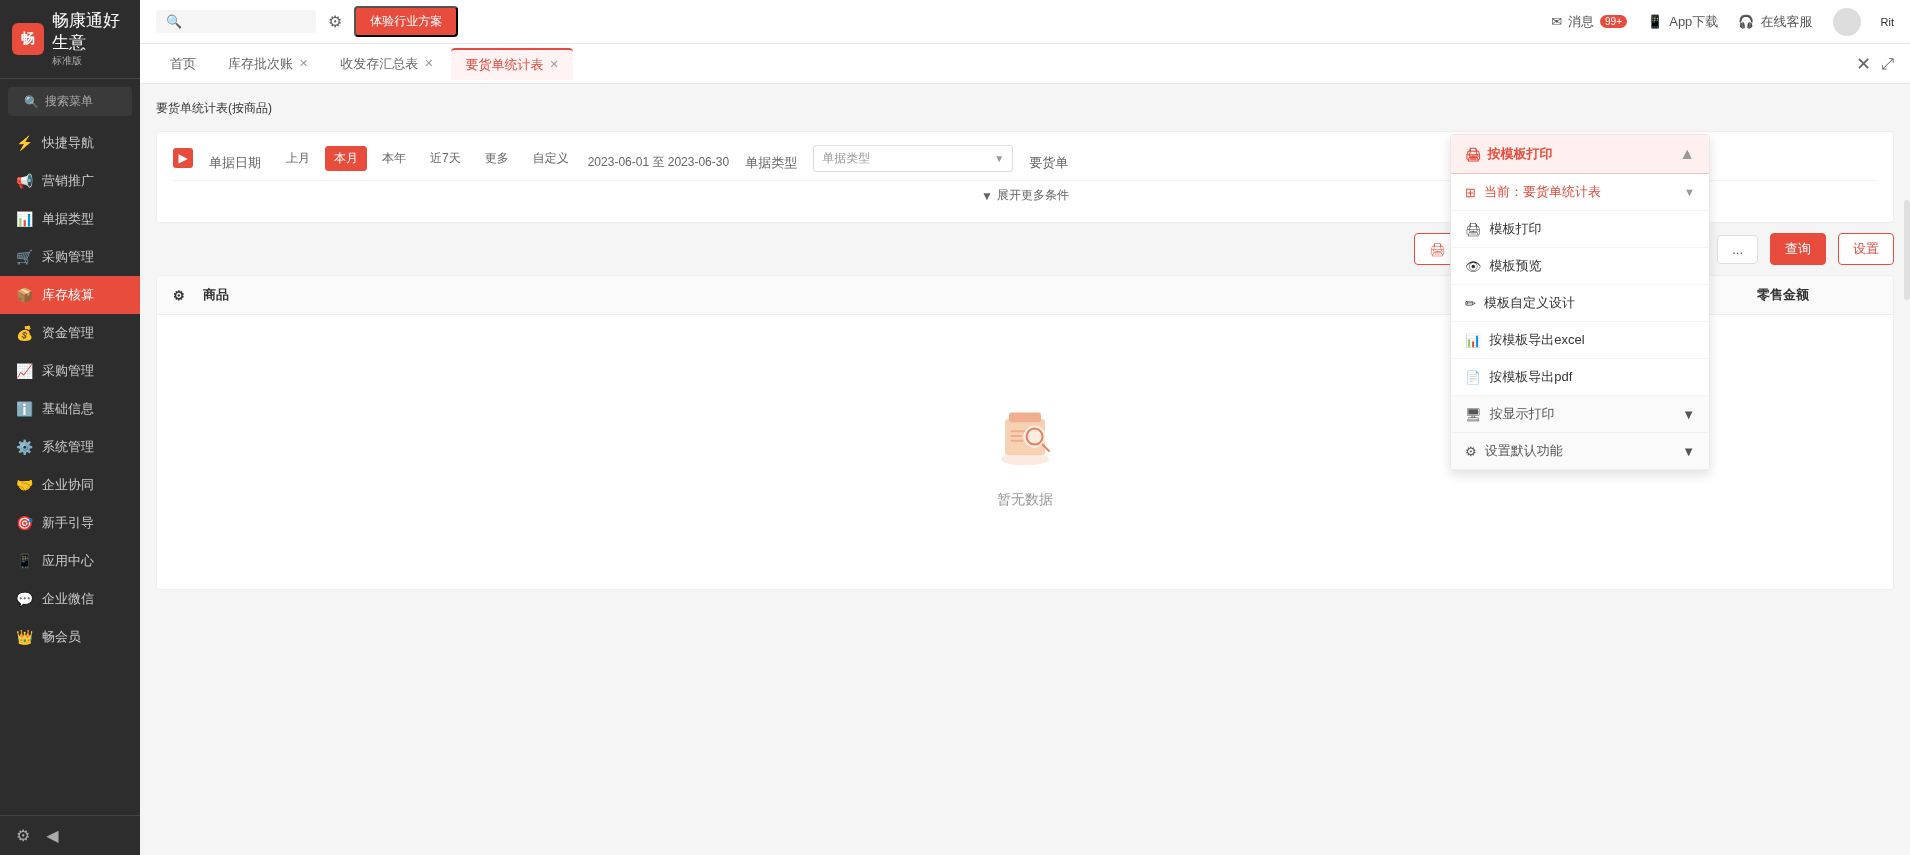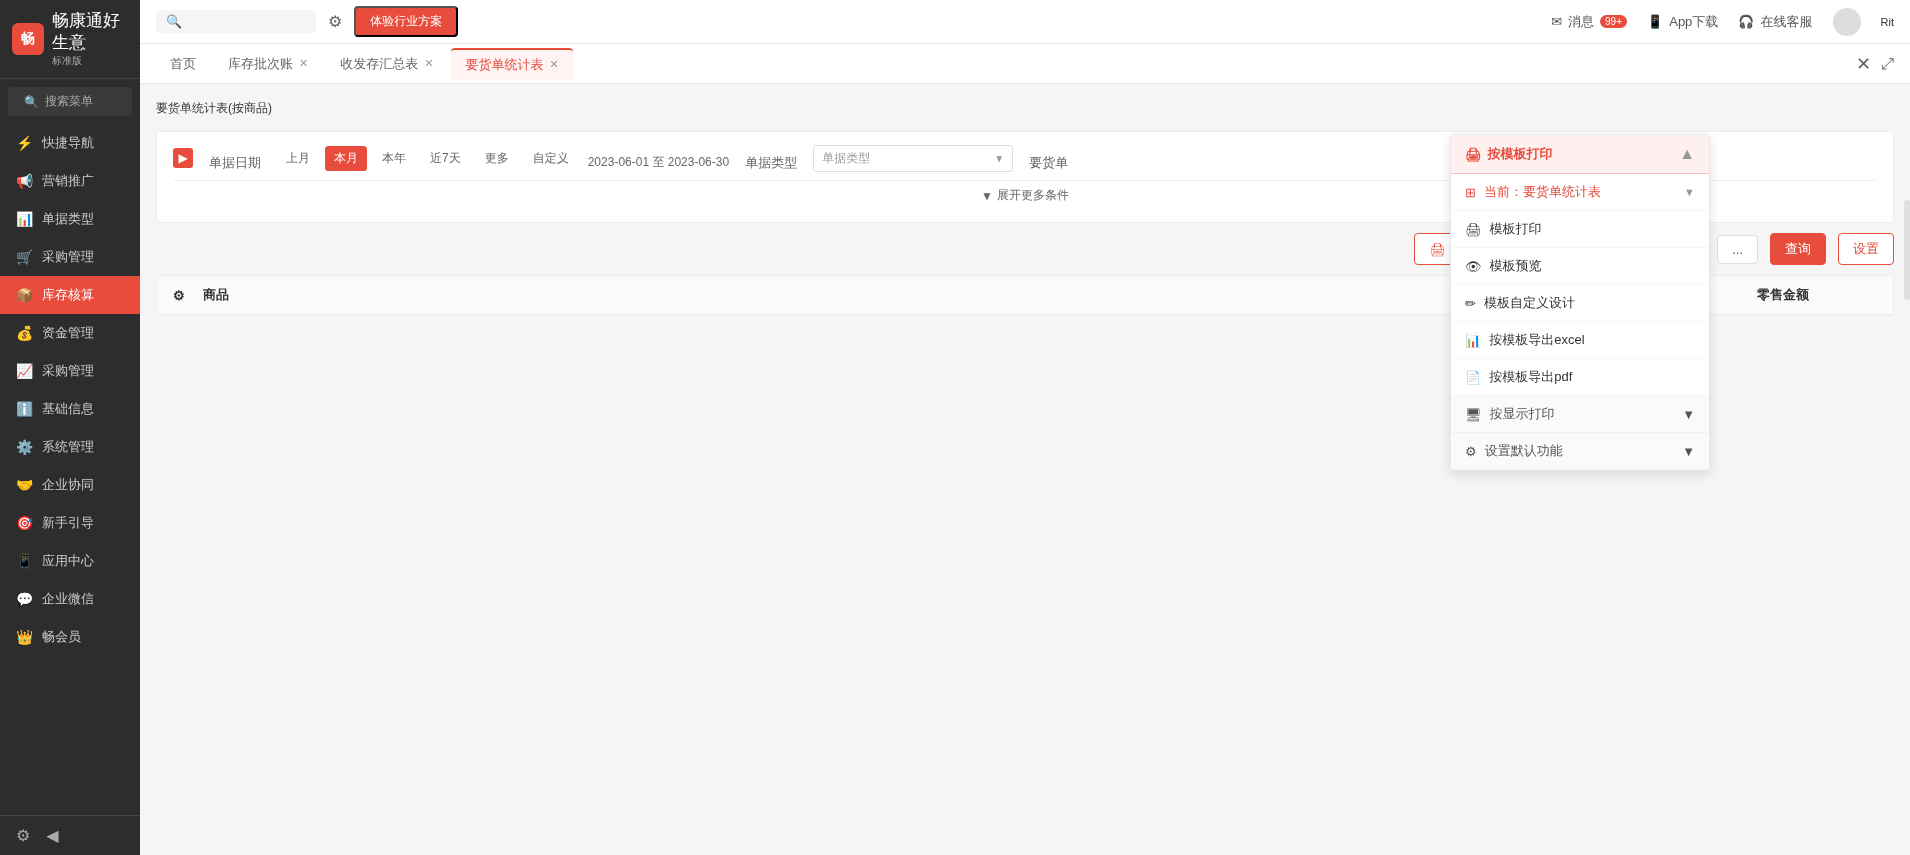--- a/index.html
+++ b/index.html
@@ -476,20 +476,36 @@
 
     <div class="data-table">
       <div class="table-header">
         <div class="th gear">⚙</div>
         <div class="th">商品</div>
         <div class="th unit">主计量单位</div>
         <div class="th qty">主数量</div>
         <div class="th amount">零售金额</div>
       </div>
 
+      <div class="empty-state">
+        <div class="empty-icon">
+          <svg viewBox="0 0 100 100" xmlns="http://www.w3.org/2000/svg">
+            <ellipse cx="50" cy="80" rx="30" ry="8" fill="#f5d5c0" opacity="0.5"></ellipse>
+            <rect x="25" y="30" width="50" height="45" rx="4" fill="#f5c5a0" opacity="0.8"></rect>
+            <rect x="30" y="22" width="40" height="12" rx="3" fill="#f0b090"></rect>
+            <circle cx="62" cy="52" r="14" fill="#fff" opacity="0.6"></circle>
+            <circle cx="62" cy="52" r="10" fill="none" stroke="#e88060" stroke-width="2.5"></circle>
+            <line x1="72" y1="62" x2="80" y2="70" stroke="#e88060" stroke-width="2.5" stroke-linecap="round"></line>
+            <rect x="32" y="44" width="18" height="2.5" rx="1" fill="#e8a080" opacity="0.7"></rect>
+            <rect x="32" y="50" width="14" height="2.5" rx="1" fill="#e8a080" opacity="0.7"></rect>
+            <rect x="32" y="56" width="16" height="2.5" rx="1" fill="#e8a080" opacity="0.7"></rect>
+          </svg>
+        </div>
+        <div class="empty-text">暂无数据</div>
+      </div>
     </div>
 
     <div class="print-dropdown">
       <div class="print-dropdown-header">
         <div class="print-dropdown-header-left">
           <span>🖨</span>
           <span>按模板打印</span>
         </div>
         <span class="print-dropdown-collapse">▲</span>
       </div>

